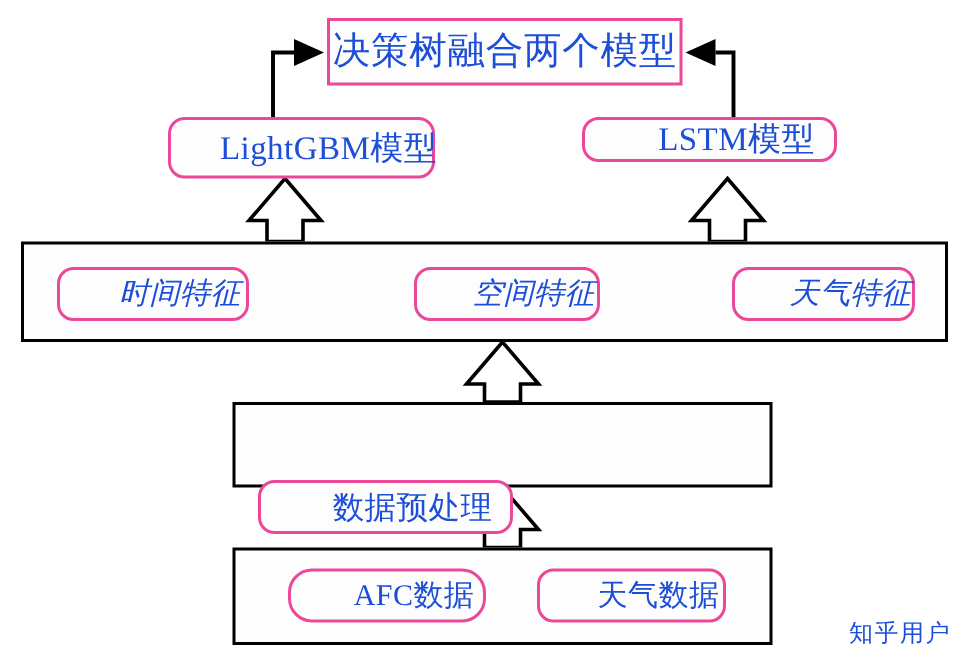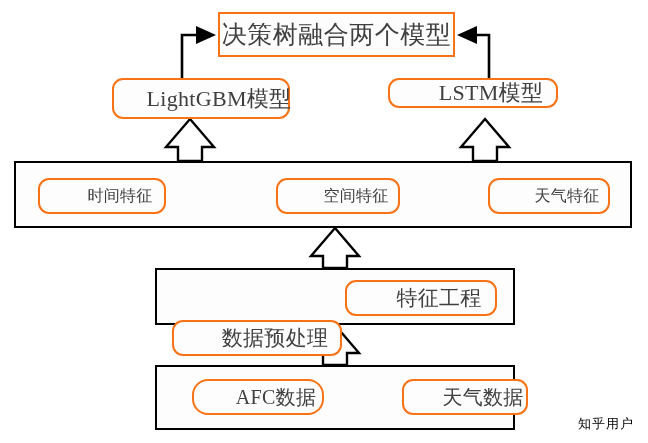--- a/index.html
+++ b/index.html
@@ -15,44 +15,44 @@
     background: #ffffff;
     overflow: hidden;
     font-family: "Liberation Serif", "DejaVu Serif", serif;
   }
 
   
   .node {
     position: absolute;
     box-sizing: border-box;
     background: #fdfdfd;
-    border: 2px solid #f97316;
+    border: 2px solid #ec4899;
     display: flex;
     align-items: center;
     justify-content: center;
-    color: #404040;
+    color: #1d4ed8;
     white-space: nowrap;
     line-height: 1;
   }
   .node.rounded { border-radius: 11px; padding-left: 36px; }
   .node.sharp   { border-radius: 0; }
 
   
   .group {
     position: absolute;
     box-sizing: border-box;
     background: #fdfdfd;
     border: 2px solid #000000;
     border-radius: 0;
   }
 
   
   .t-top   { font-size: 25px; letter-spacing: 0.5px; }
   .t-model { font-size: 22px; letter-spacing: 0.3px; }
-  .t-feat  { font-size: 16px; letter-spacing: 0.3px; }
+  .t-feat  { font-size: 20px; letter-spacing: 0.3px; font-style: italic; }
   .t-proc  { font-size: 21px; letter-spacing: 0.3px; }
   .t-data  { font-size: 20px; letter-spacing: 0.3px; }
 
   
   #connectors {
     position: absolute;
     left: 0;
     top: 0;
     width: 648px;
     height: 443px;
@@ -69,22 +69,22 @@
     stroke: #000000;
     stroke-width: 2.6;
   }
   .solid-head { fill: #000000; stroke: none; }
 
   
   #watermark {
     position: absolute;
     right: 14px;
     bottom: 10px;
-    font-size: 13px;
-    color: #000000;
+    font-size: 16px;
+    color: #1d4ed8;
     font-family: "Liberation Sans", "DejaVu Sans", sans-serif;
     letter-spacing: 1px;
     user-select: none;
   }
 </style>
 </head>
 <body>
 
 <div id="canvas">
 
@@ -120,23 +120,22 @@
   <div class="node rounded t-feat" style="left:38px; top:178px; width:128px; height:36px;">时间特征</div>
 
   <div class="node rounded t-feat" style="left:276px; top:178px; width:124px; height:36px;">空间特征</div>
 
   <div class="node rounded t-feat" style="left:488px; top:178px; width:122px; height:36px;">天气特征</div>
 
   <div class="group" style="left:155px; top:268px; width:360px; height:57px;"></div>
 
   <div class="node rounded t-proc" style="left:172px; top:280px; width:170px; height:36px;margin-top:40px;">数据预处理</div>
 
-  <div class="node rounded t-proc" style="left:345px; top:280px; width:152px; height:36px;">特征工程</div>
 
   <div class="group" style="left:155px; top:365px; width:360px; height:65px;"></div>
 
   <div class="node rounded t-data" style="left:192px; top:379px; width:132px; height:36px;border-radius:16px;">AFC数据</div>
 
-  <div class="node rounded t-data" style="left:358px; top:379px; width:126px; height:36px;margin-left:44px;">天气数据</div>
+  <div class="node rounded t-data" style="left:358px; top:379px; width:126px; height:36px;">天气数据</div>
 
   <div id="watermark">知乎用户</div>
 
 </div>
 
 </body></html>

